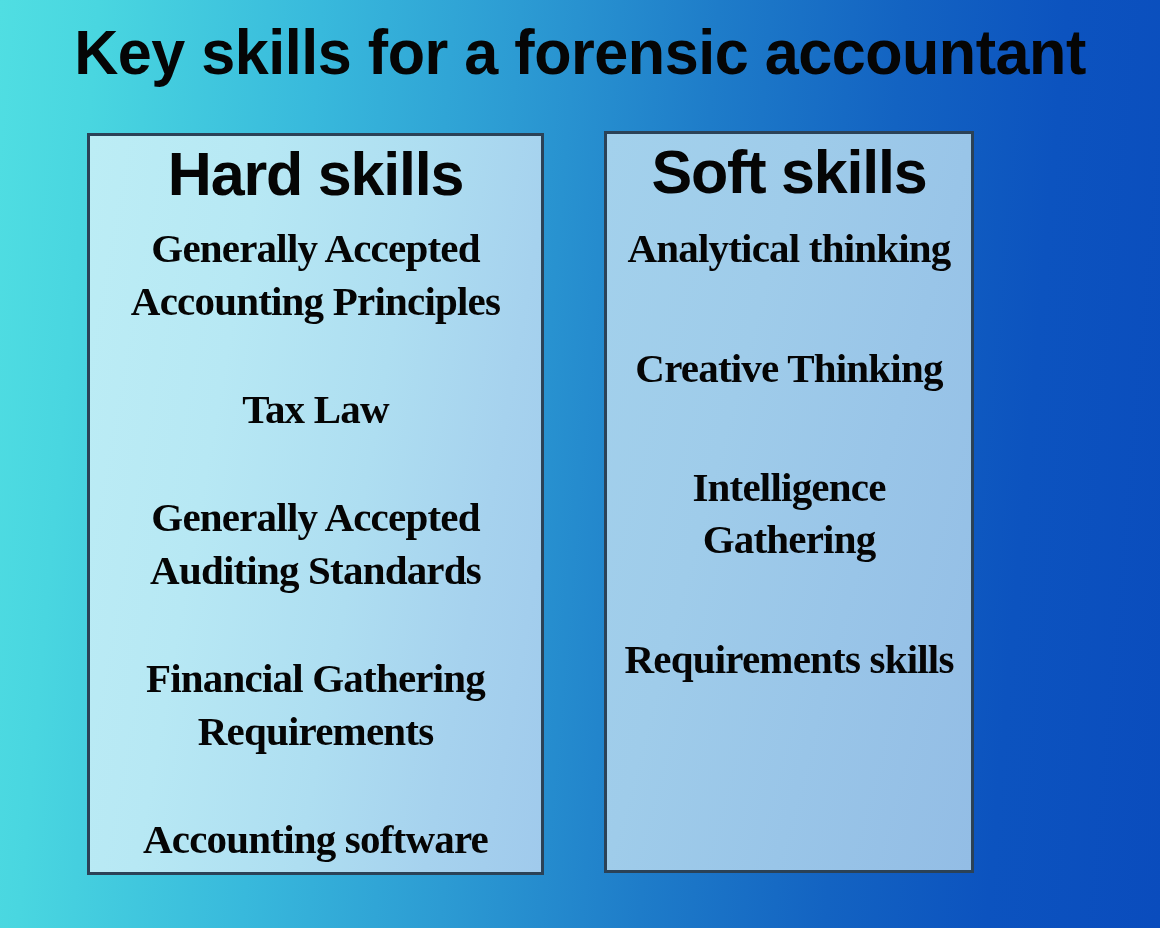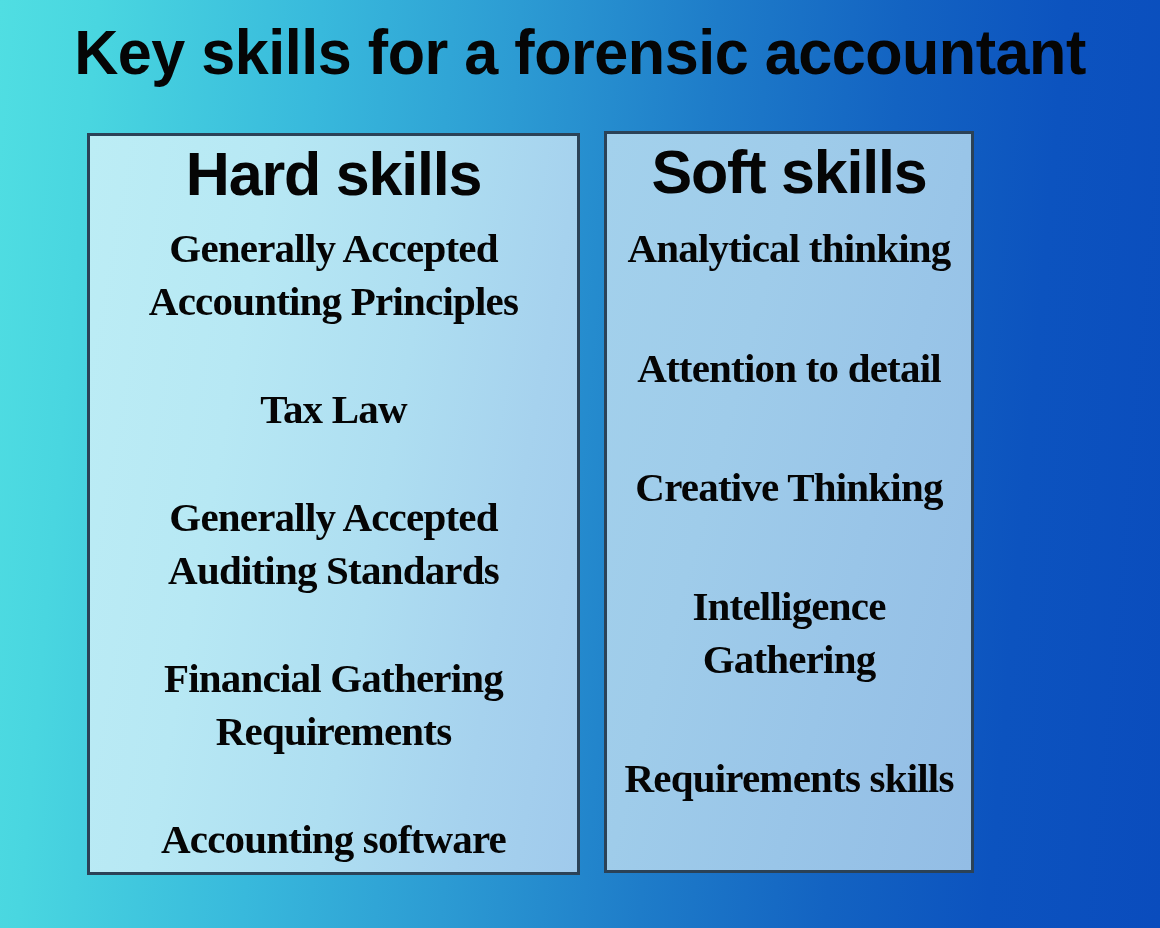--- a/index.html
+++ b/index.html
@@ -52,21 +52,21 @@
   .panel {
     position: absolute;
     box-sizing: border-box;
     border: 3px solid #2B4257;
     overflow: hidden;
   }
 
   #panel-hard {
     left: 87px;
     top: 133px;
-    width: 493px;
+    width: 457px;
     height: 742px;
     background: linear-gradient(100deg, #BCEDF5 0%, #B7E8F4 30%, #AEDEF1 58%, #A6D2EE 80%, #A0CAEC 100%);
   }
 
   #panel-soft {
     left: 604px;
     top: 131px;
     width: 370px;
     height: 742px;
     background: linear-gradient(105deg, #A3D1EC 0%, #9FCCEA 35%, #99C5E8 65%, #93BDE5 100%);
@@ -144,21 +144,20 @@
     </div>
   </div>
 
   <div class="panel" id="panel-soft">
     <div class="panel-inner">
 
       <div class="panel-heading">Soft skills</div>
 
       <ul class="skill-list" id="list-soft">
         <li class="skill-item">Analytical thinking</li>
-        <li class="skill-item">Attention to detail</li>
         <li class="skill-item">Creative Thinking</li>
         <li class="skill-item">Intelligence Gathering</li>
         <li class="skill-item">Requirements skills</li>
       </ul>
 
     </div>
   </div>
 
 </div>
 

